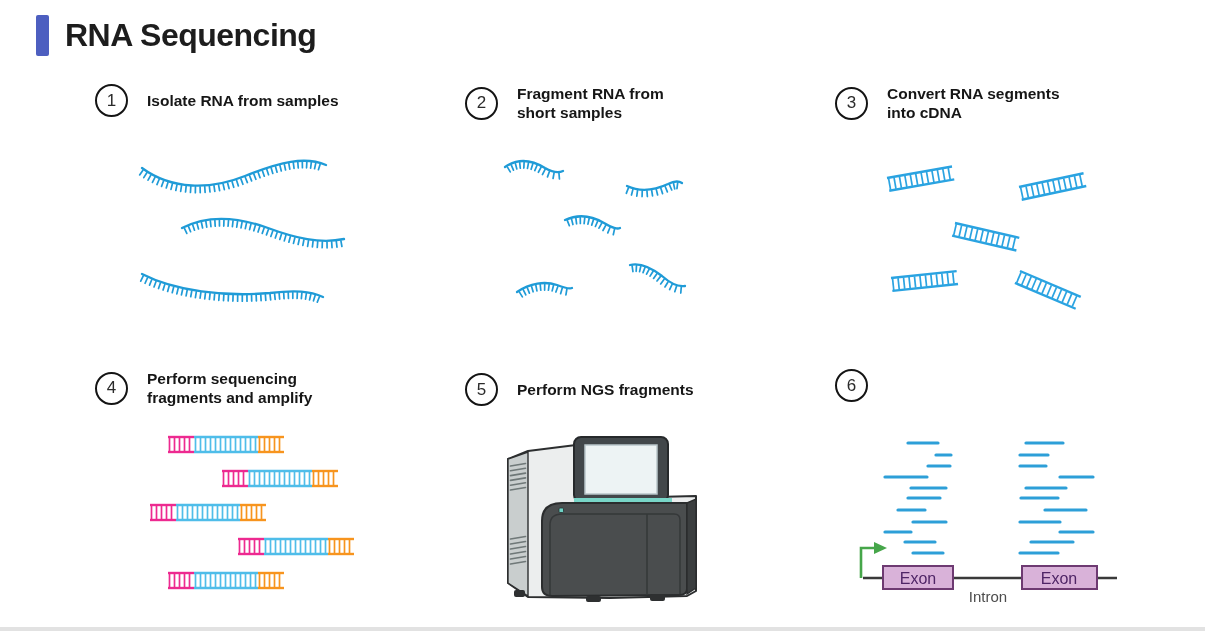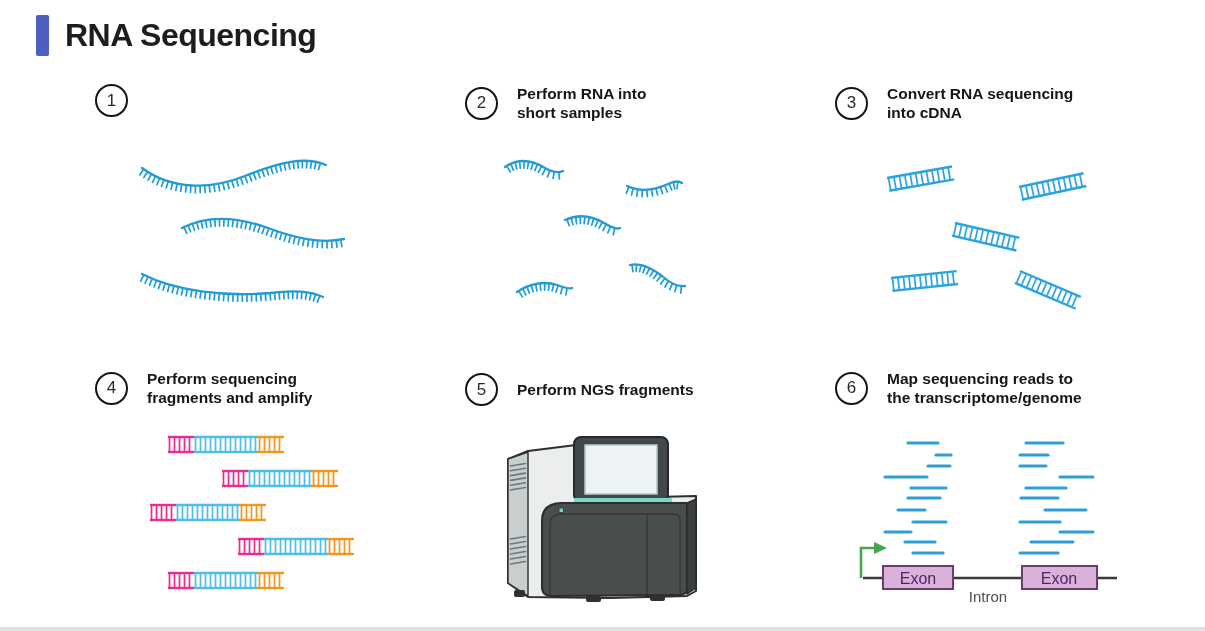--- a/index.html
+++ b/index.html
@@ -29,55 +29,55 @@
 
 <div class="canvas">
 
   <div class="title-row">
     <div class="accent-bar"></div>
     <div class="page-title">RNA Sequencing</div>
   </div>
 
   <div class="step-header" style="left:95px; top:84px;">
     <div class="step-circle">1</div>
+    <div class="step-label">
+      <div class="l1">Isolate RNA from samples</div>
+
+    </div>
   </div>
   <div class="step-header" style="left:465px; top:84px;">
     <div class="step-circle">2</div>
     <div class="step-label">
-      <div class="l1">Perform RNA into</div>
+      <div class="l1">Fragment RNA from</div>
       <div class="l2">short samples</div>
     </div>
   </div>
   <div class="step-header" style="left:835px; top:84px;">
     <div class="step-circle">3</div>
     <div class="step-label">
-      <div class="l1">Convert RNA sequencing</div>
+      <div class="l1">Convert RNA segments</div>
       <div class="l2">into cDNA</div>
     </div>
   </div>
   <div class="step-header" style="left:95px; top:369px;">
     <div class="step-circle">4</div>
     <div class="step-label">
       <div class="l1">Perform sequencing</div>
       <div class="l2">fragments and amplify</div>
     </div>
   </div>
   <div class="step-header" style="left:465px; top:373px;">
     <div class="step-circle">5</div>
     <div class="step-label">
       <div class="l1">Perform NGS fragments</div>
 
     </div>
   </div>
   <div class="step-header" style="left:835px; top:369px;">
     <div class="step-circle">6</div>
-    <div class="step-label">
-      <div class="l1">Map sequencing reads to</div>
-      <div class="l2">the transcriptome/genome</div>
-    </div>
   </div>
 
   <svg id="svg1" class="illus" style="left:130px; top:148px;" width="260" height="165" viewBox="0 0 260 165">
       <path d="M12,20 C42,42 80,42 115,28 C150,14 175,8 196,17" fill="none" stroke="#1f9bd7" stroke-width="2.3" stroke-linecap="round"></path>
       <line x1="12.942484599178822" y1="22.15171757754541" x2="9.641028179708902" y2="26.9204056057499" stroke="#1f9bd7" stroke-width="1.7" stroke-linecap="round"></line>
       <line x1="16.826036812120112" y1="24.72784059721763" x2="13.77033029726315" y2="29.657613177678183" stroke="#1f9bd7" stroke-width="1.7" stroke-linecap="round"></line>
       <line x1="20.83625843120322" y1="27.10331131534273" x2="18.037085569144438" y2="32.183137226563865" stroke="#1f9bd7" stroke-width="1.7" stroke-linecap="round"></line>
       <line x1="24.96361749672779" y1="29.269807261615917" x2="22.430240998062978" y2="34.487278250132555" stroke="#1f9bd7" stroke-width="1.7" stroke-linecap="round"></line>
       <line x1="29.19716115122604" y1="31.220512097169685" x2="26.936037031138717" y2="36.56160914867131" stroke="#1f9bd7" stroke-width="1.7" stroke-linecap="round"></line>
       <line x1="33.525226927606155" y1="32.95057947935087" x2="31.54092602403233" y2="38.40058405953941" stroke="#1f9bd7" stroke-width="1.7" stroke-linecap="round"></line>

